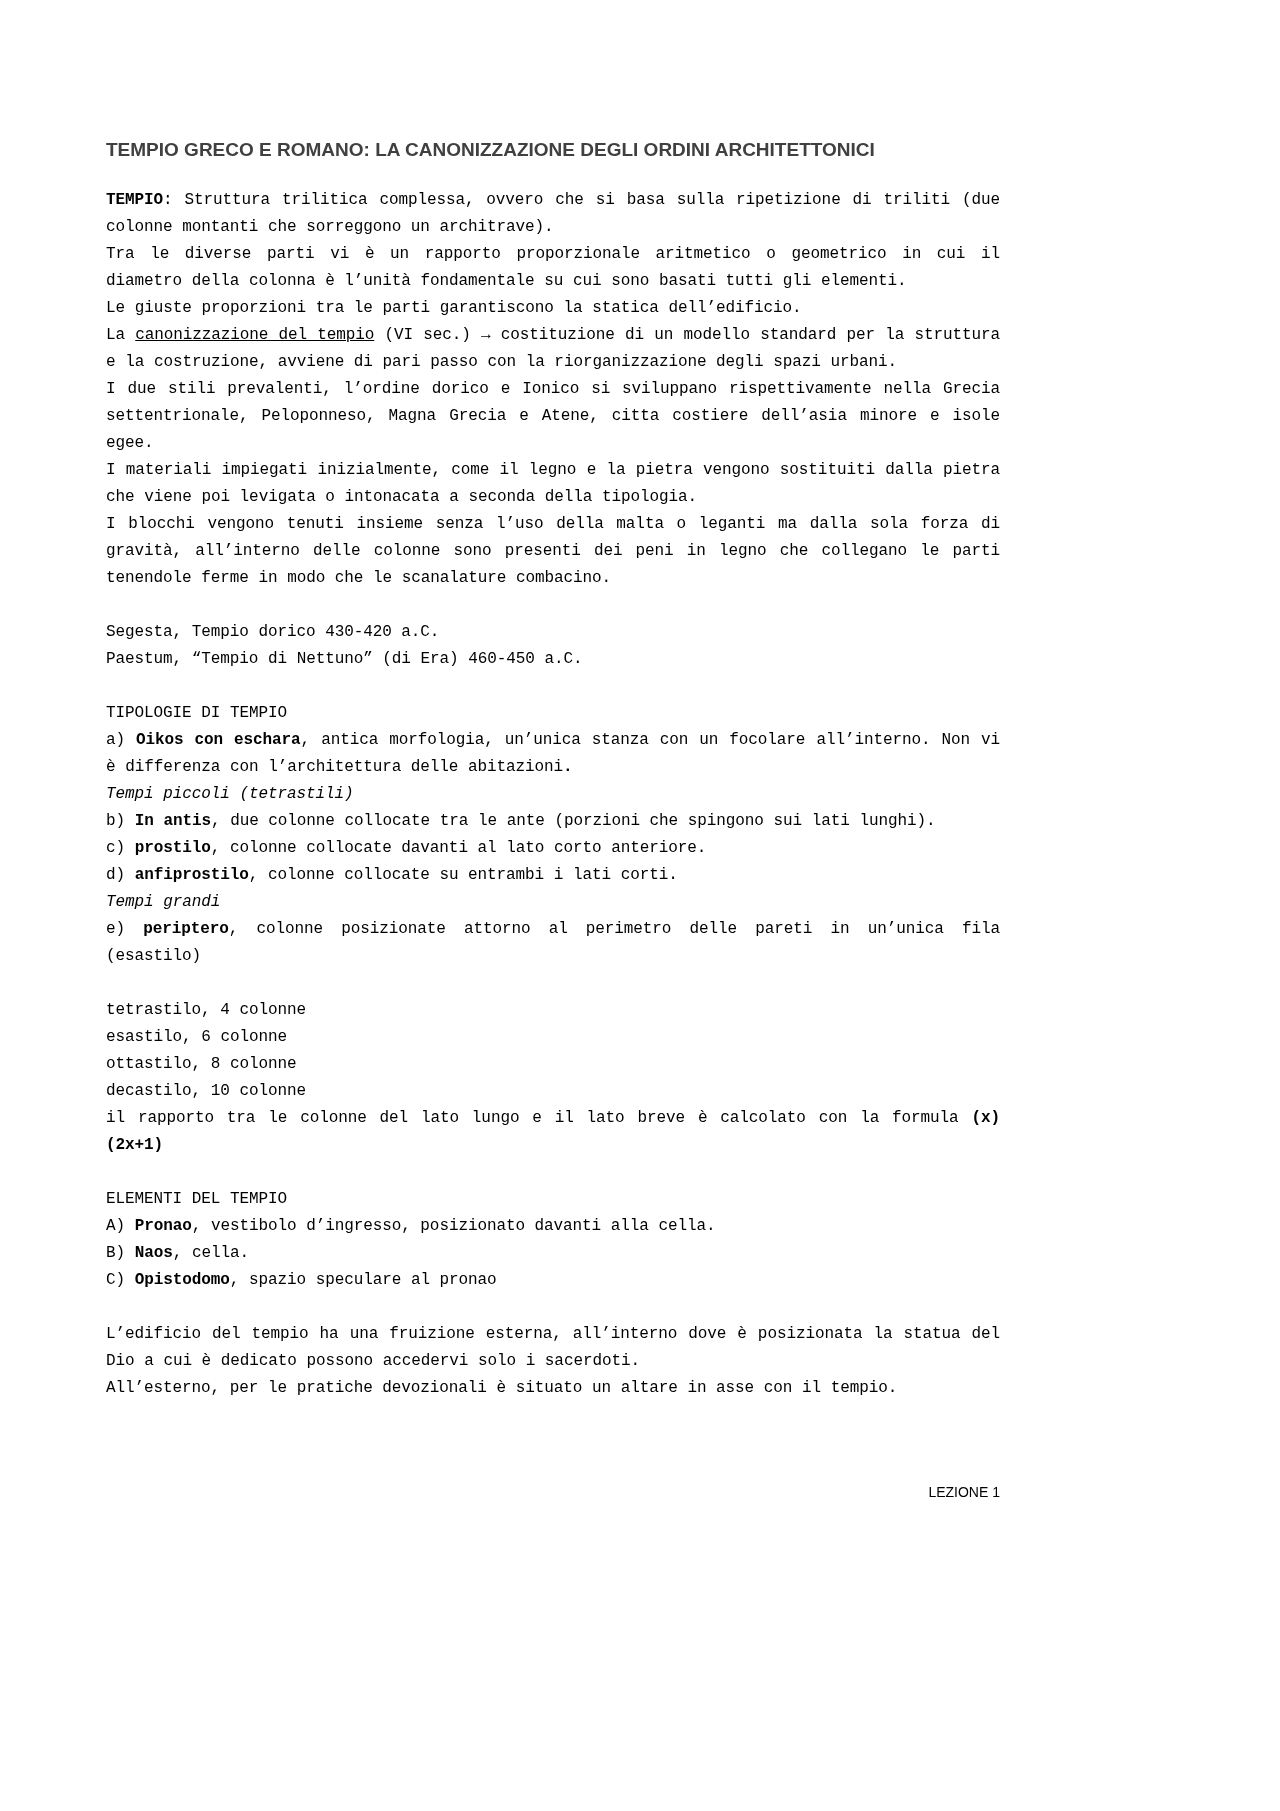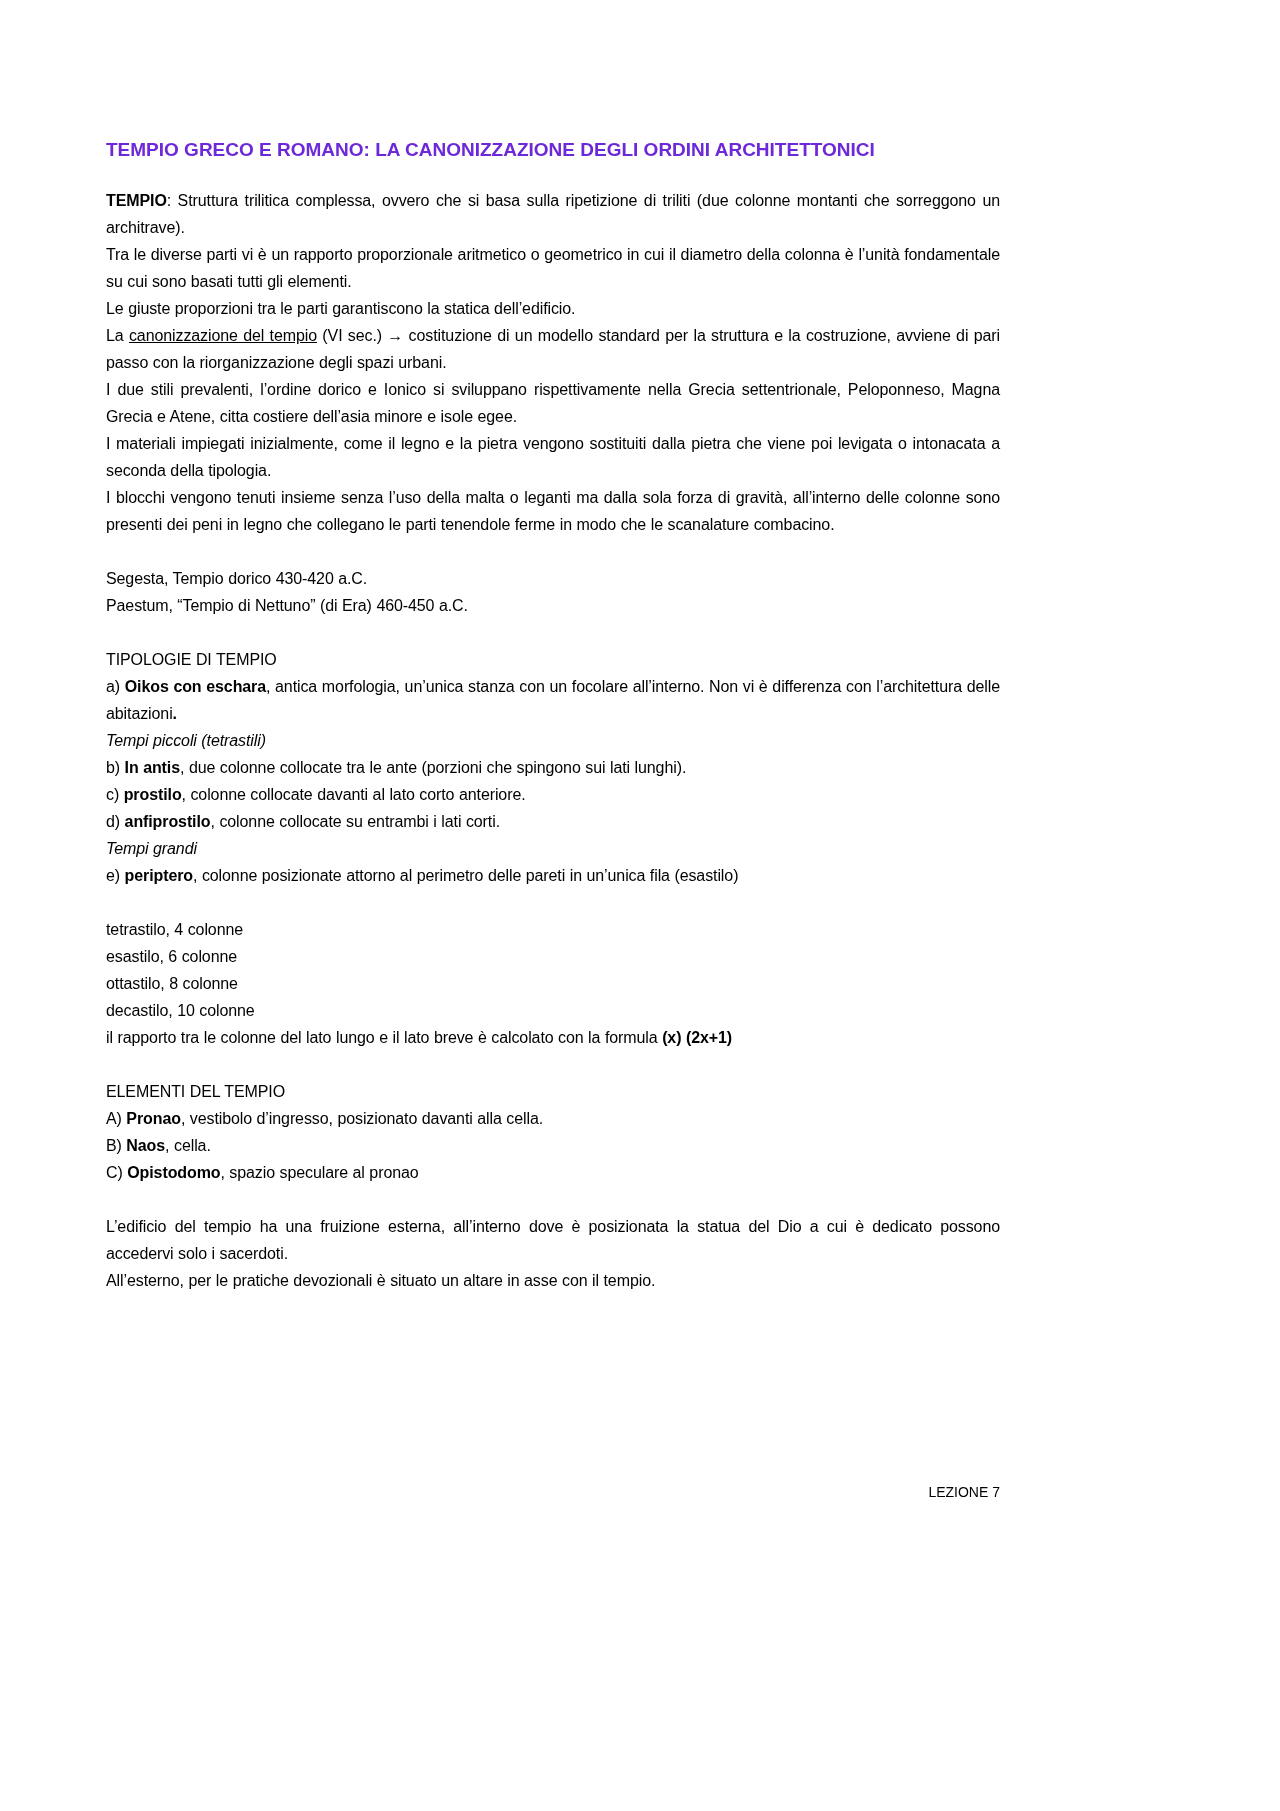--- a/index.html
+++ b/index.html
@@ -16,32 +16,33 @@
     padding: 138px 280px 0 106px;
     font-family: "Liberation Sans", sans-serif;
     color: #000000;
     overflow: hidden;
   }
   .doc-title {
     font-size: 19px;
     font-weight: bold;
     line-height: 24px;
     margin: 0 0 25px 0;
-    color: #6d28d9;
+    color: #404040;
   }
   .doc-body {
     width: 100%;
   }
   .para {
     margin: 0;
     font-size: 16px;
     line-height: 27px;
     text-align: justify;
     letter-spacing: -0.1px;
     word-spacing: 0.2px;
+    font-family: Liberation Mono, monospace;
   }
   .para.italic { font-style: italic; }
   .spacer { height: 27px; }
   .run-bold { font-weight: bold; }
   .run-underline { text-decoration: underline; }
   .page-footer {
     position: absolute;
     top: 1483px;
     right: 280px;
     font-size: 14px;
@@ -82,14 +83,14 @@
       <p class="para"><span>il rapporto tra le colonne del lato lungo e il lato breve è calcolato con la formula </span><span class="run-bold">(x) (2x+1)</span></p>
       <div class="spacer"></div>
       <p class="para"><span>ELEMENTI DEL TEMPIO</span></p>
       <p class="para"><span>A) </span><span class="run-bold">Pronao</span><span>, vestibolo d’ingresso, posizionato davanti alla cella.</span></p>
       <p class="para"><span>B) </span><span class="run-bold">Naos</span><span>, cella.</span></p>
       <p class="para"><span>C) </span><span class="run-bold">Opistodomo</span><span>, spazio speculare al pronao</span></p>
       <div class="spacer"></div>
       <p class="para"><span>L’edificio del tempio ha una fruizione esterna, all’interno dove è posizionata la statua del Dio a cui è dedicato possono accedervi solo i sacerdoti.</span></p>
       <p class="para"><span>All’esterno, per le pratiche devozionali è situato un altare in asse con il tempio.</span></p>
     </div>
-  <div class="page-footer">LEZIONE 7</div>
+  <div class="page-footer">LEZIONE 1</div>
 </div>
 
 </body></html>

